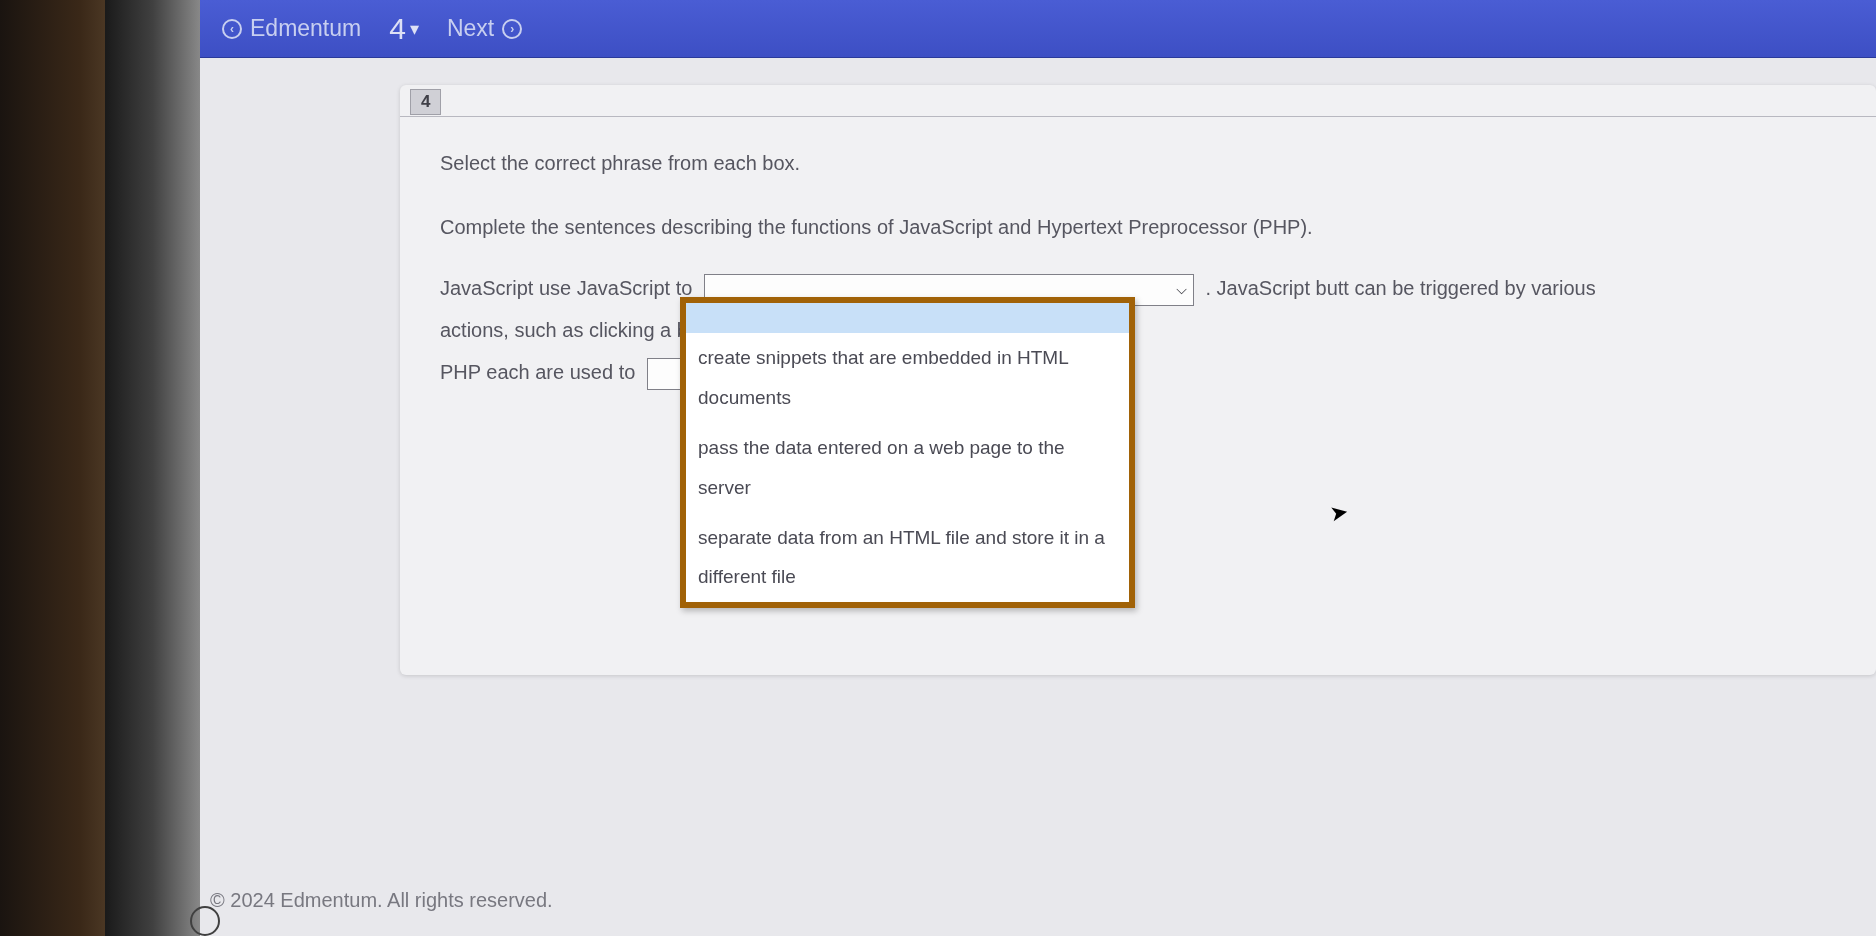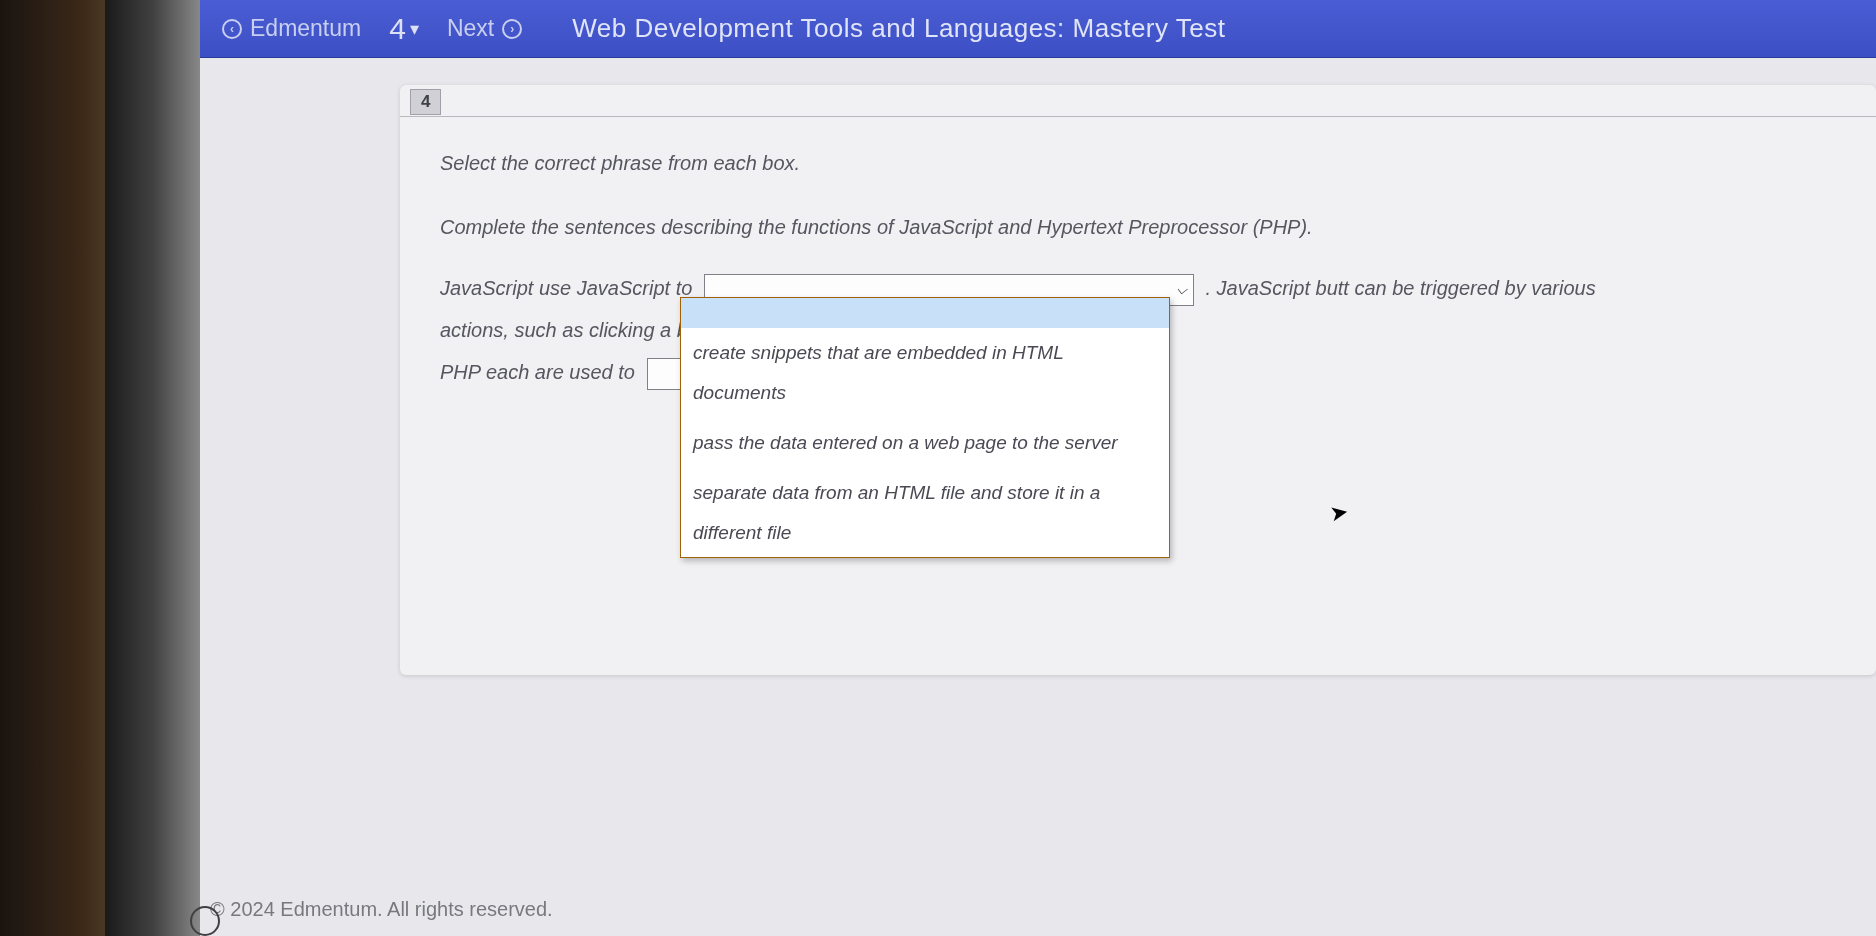--- a/index.html
+++ b/index.html
@@ -115,21 +115,20 @@
       padding: 2px 10px;
       font-size: 17px;
       font-weight: bold;
       color: #404048;
     }
     .card-body {
       padding: 28px 40px;
       color: #565660;
       font-size: 20px;
       line-height: 1.8;
-      font-style: italic;
     }
     .instruction {
       margin-bottom: 28px;
     }
     .prompt-text {
       margin-bottom: 22px;
     }
     .sentence-area {
       position: relative;
       line-height: 2.1;
@@ -155,41 +154,41 @@
       right: 6px;
       top: 50%;
       transform: translateY(-50%);
       font-size: 14px;
       color: #404048;
     }
     .dropdown-panel {
       position: absolute;
       left: 240px;
       top: 30px;
-      width: 490px;
+      width: 455px;
       background: #ffffff;
-      border: 1px solid #a16207;
+      border: 6px solid #a16207;
       box-shadow: 2px 3px 6px rgba(0,0,0,0.25);
       z-index: 10;
     }
     .dropdown-option {
       padding: 5px 12px;
       font-size: 19px;
       color: #4a4a54;
       cursor: pointer;
       border-bottom: none;
     }
     .dropdown-option.blank {
       background: #c8e0f8;
       height: 30px;
     }
     .footer {
       position: absolute;
       left: 0;
-      bottom: 15px;
+      bottom: 24px;
       padding-left: 10px;
       color: #787880;
       font-size: 20px;
     }
     .cursor {
       position: absolute;
       left: 1330px;
       top: 500px;
       font-size: 22px;
       color: #000;
@@ -222,21 +221,20 @@
       <span>Edmentum</span>
     </div>
     <div class="question-num">
       <span>4</span>
       <span class="chevron-down">▾</span>
     </div>
     <div class="nav-btn">
       <span>Next</span>
       <span class="nav-icon-circle">›</span>
     </div>
-    <div class="nav-title">Web Development Tools and Languages: Mastery Test</div>
   </div>
 
   <div class="content-wrap">
     <div class="question-card">
       <div class="card-header">
         <div class="number-badge">4</div>
       </div>
       <div class="card-body">
         <div class="instruction">Select the correct phrase from each box.</div>
         <div class="prompt-text">Complete the sentences describing the functions of JavaScript and Hypertext Preprocessor (PHP).</div>

